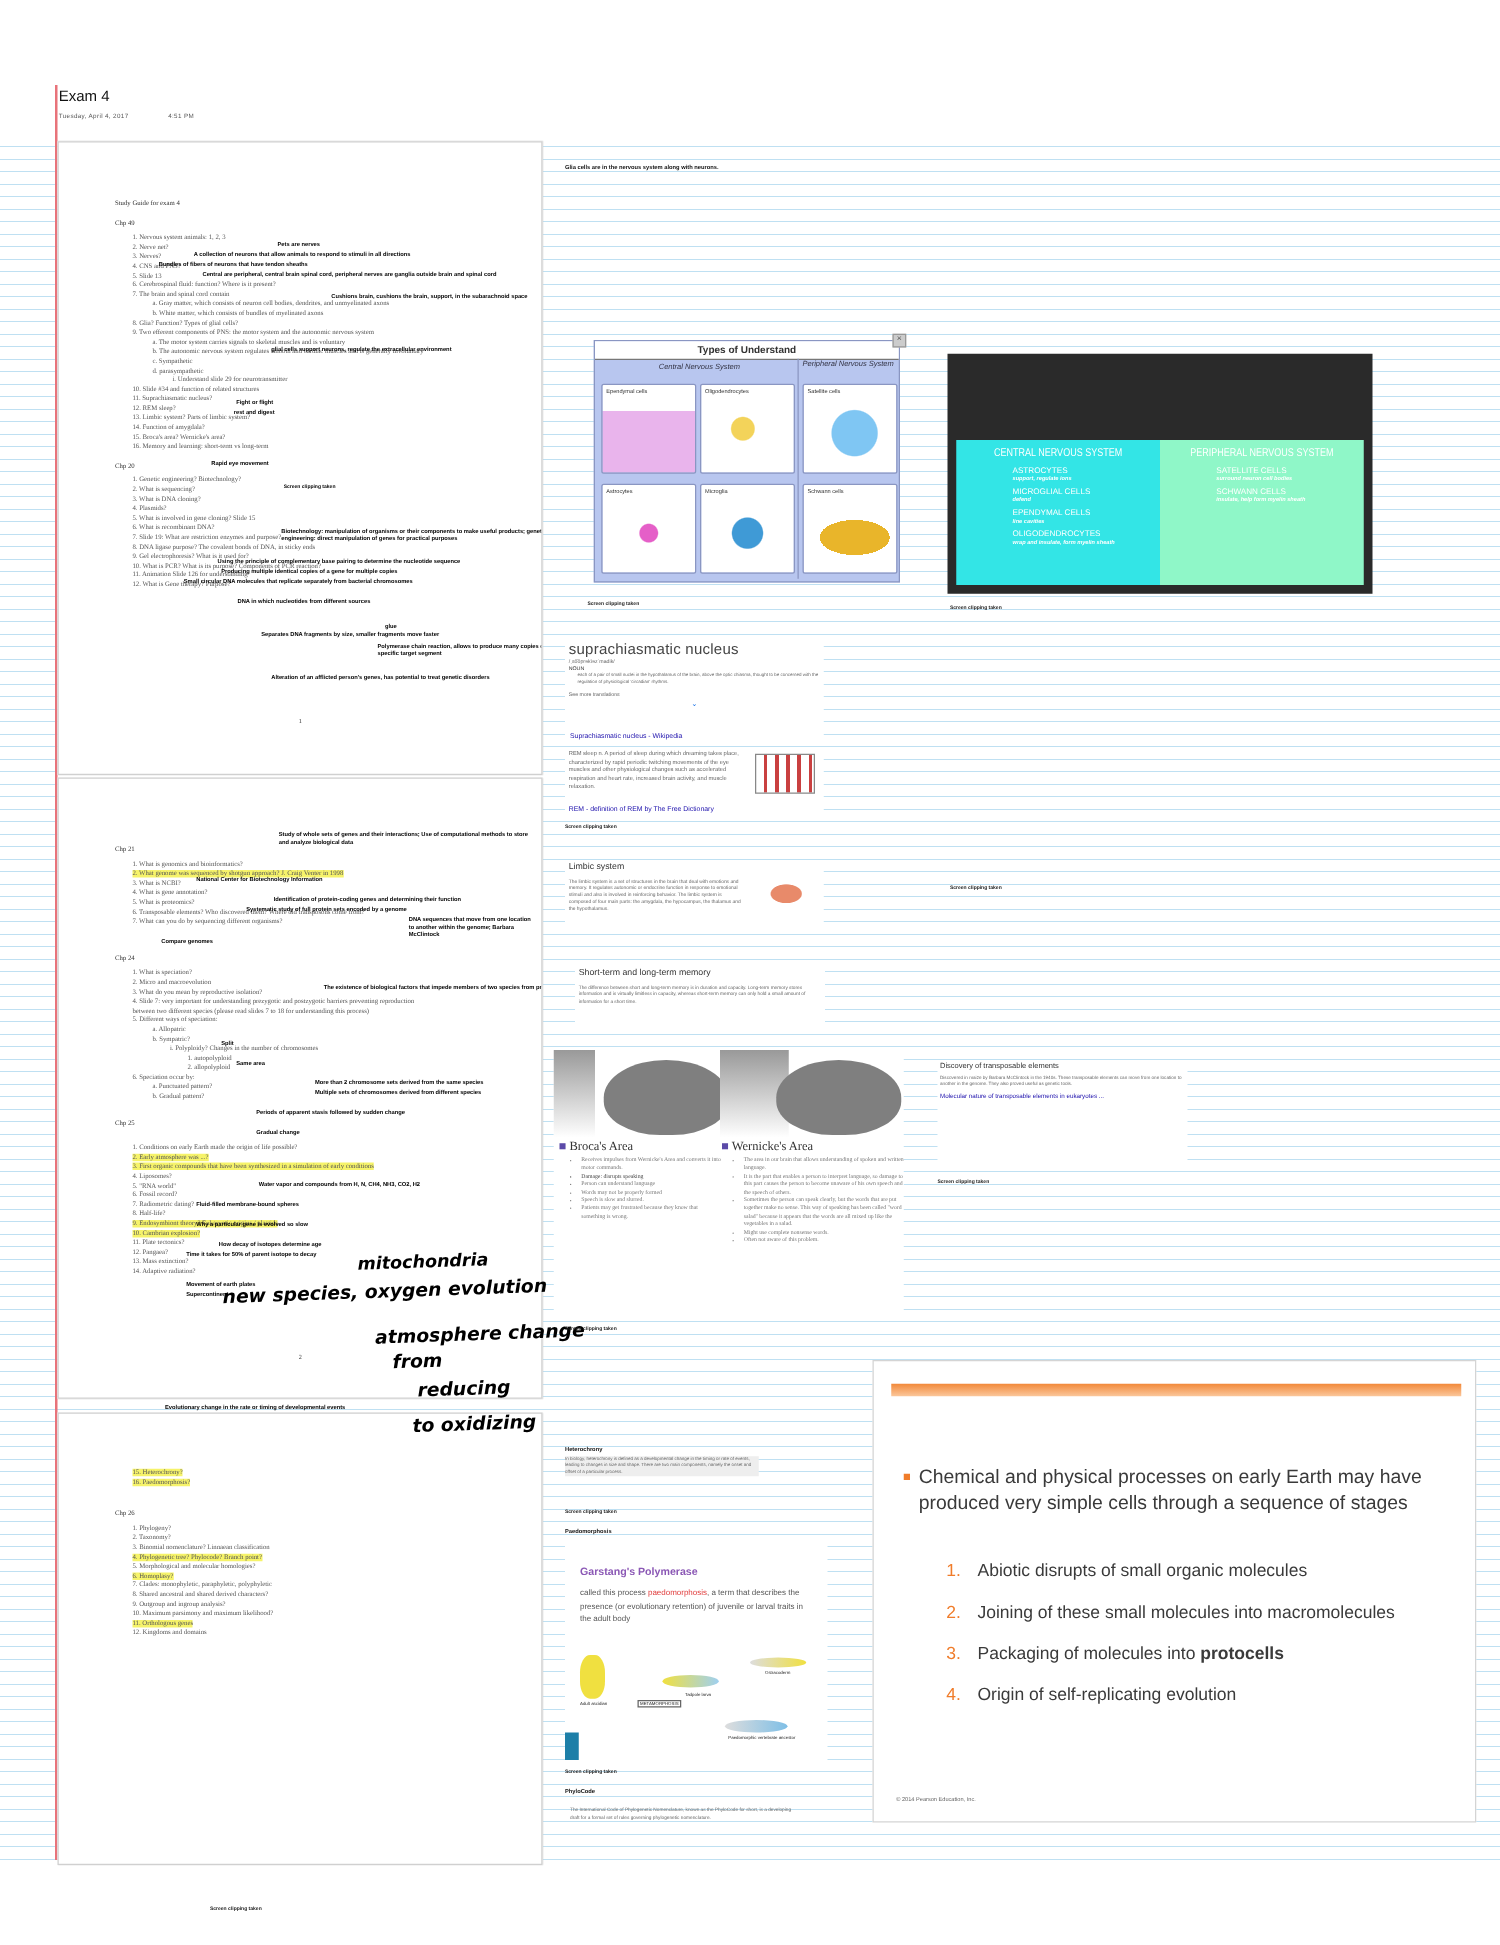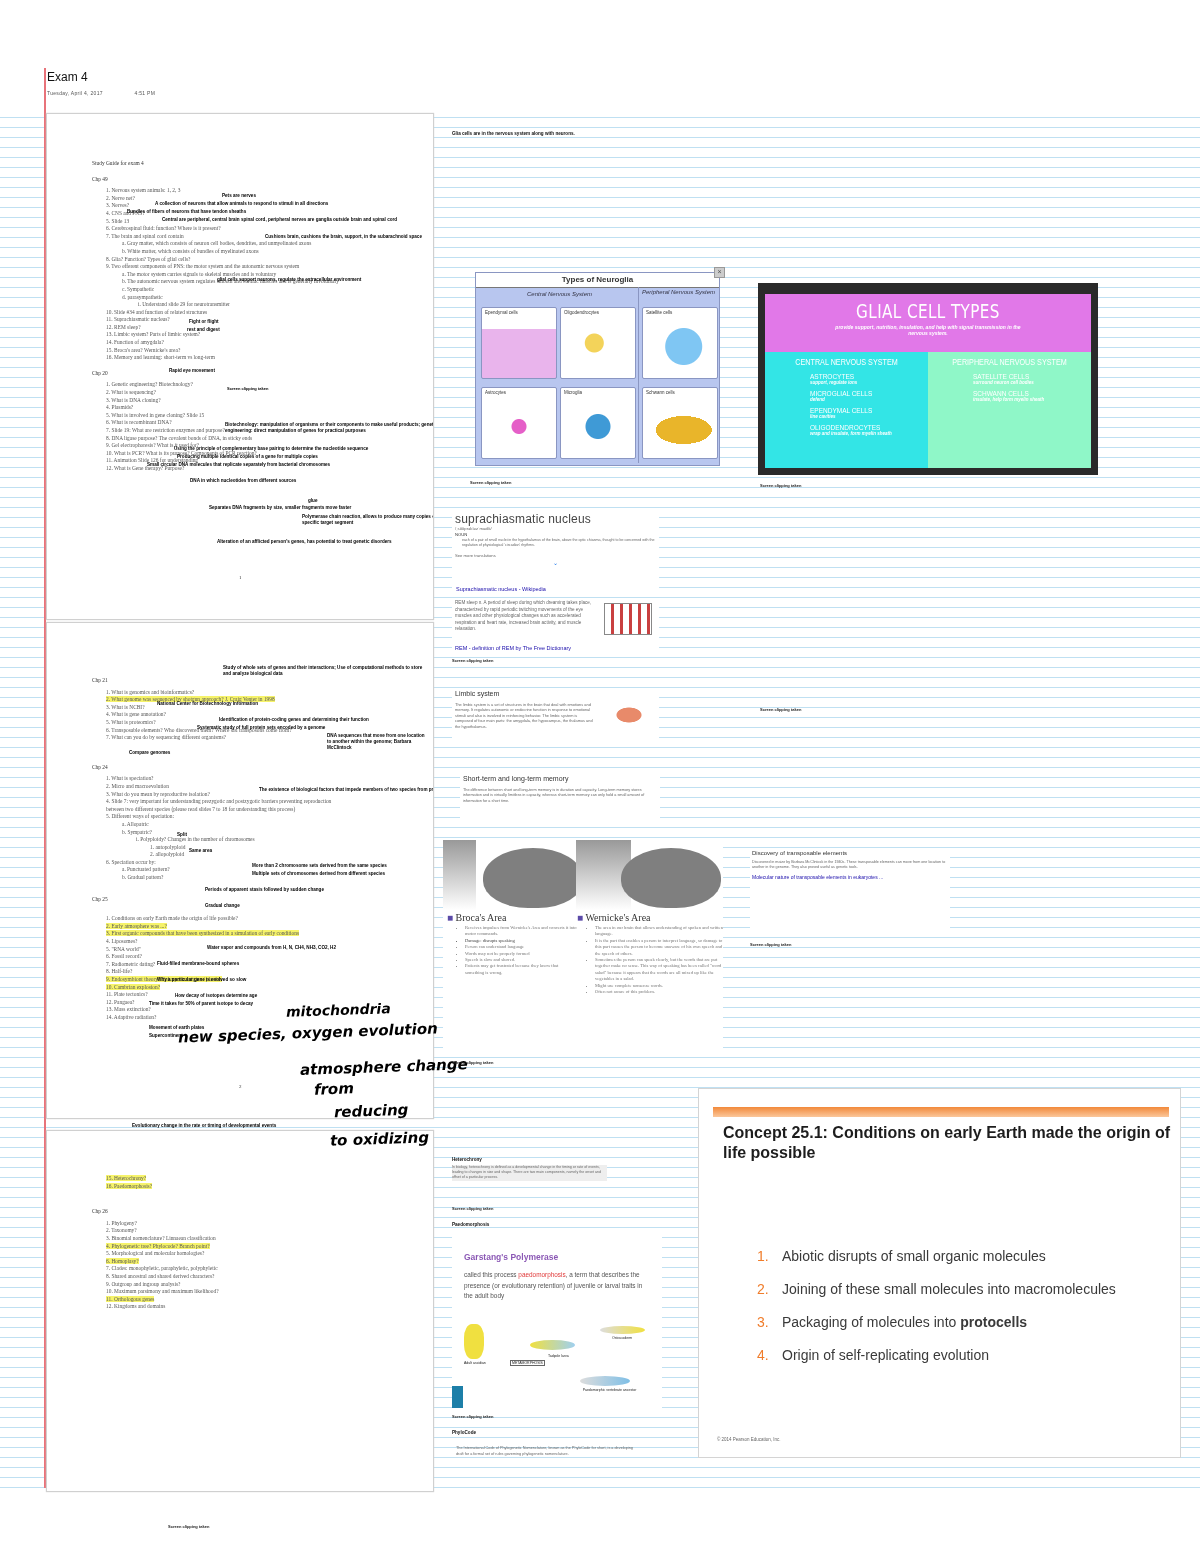--- a/index.html
+++ b/index.html
@@ -258,21 +258,21 @@
 <div class="handwriting" style="left:286px; top:1002px; font-size:14px">mitochondria</div>
 <div class="handwriting" style="left:178px; top:1024px; font-size:15px">new species, oxygen evolution</div>
 <div class="handwriting" style="left:300px; top:1058px; font-size:15px">atmosphere change</div>
 <div class="handwriting" style="left:314px; top:1080px; font-size:15px">from</div>
 <div class="handwriting" style="left:334px; top:1102px; font-size:15px">reducing</div>
 <div class="handwriting" style="left:330px; top:1130px; font-size:15px">to oxidizing</div>
 
 <div class="bold-note" style="left:452px; top:131px">Glia cells are in the nervous system along with neurons.</div>
 
 <div class="neuroglia">
-  <div class="ng-title">Types of Neuroglia</div>
+  <div class="ng-title">Types of Understand</div>
   <div class="ng-col-head" style="left:6px; top:18px; width:155px">Central Nervous System</div>
   <div style="position:absolute; left:162px; top:14px; width:1px; height:176px; background:#8a96c2"></div>
   <div class="ng-col-head" style="left:165px; top:16px; width:75px">Peripheral Nervous System</div>
   <div class="ng-cell" style="left:5px; top:34px; background:linear-gradient(#fff 30%, #e9b4ec 30%)">
       <span>Ependymal cells</span>
     </div>
   <div class="ng-cell" style="left:84px; top:34px; background:radial-gradient(circle at 45% 50%, #f3d35a 0 9px, #fff 10px)">
       <span>Oligodendrocytes</span>
     </div>
   <div class="ng-cell" style="left:166px; top:34px; background:radial-gradient(circle at 55% 55%, #7fc6f3 0 18px, #fff 19px)">
@@ -285,24 +285,20 @@
       <span>Microglia</span>
     </div>
   <div class="ng-cell" style="left:166px; top:114px; background:radial-gradient(ellipse 28px 14px at 55% 60%, #e9b52a 0 100%, #fff 100%)">
       <span>Schwann cells</span>
     </div>
 </div>
 <div class="ng-close">×</div>
 <div class="clip-cap" style="left:470px; top:480px">Screen clipping taken</div>
 
 <div class="glial">
-  <div class="glial-top">
-    <h3>GLIAL CELL TYPES</h3>
-    <p style="width:200px; margin:0 auto">provide support, nutrition, insulation, and help with signal transmission in the nervous system.</p>
-  </div>
   <div class="glial-left glial-col">
     <h4>CENTRAL NERVOUS SYSTEM</h4>
     <div class="glial-item">
         <b>ASTROCYTES</b>
         <i>support, regulate ions</i>
       </div>
     <div class="glial-item">
         <b>MICROGLIAL CELLS</b>
         <i>defend</i>
       </div>
@@ -411,21 +407,21 @@
   <div style="position:absolute; left:160px; top:100px; font-size:3.5px">Ostracoderm</div>
   <div style="position:absolute; left:130px; top:152px; font-size:3.5px; width:55px; text-align:center">Paedomorphic vertebrate ancestor</div>
   <div style="position:absolute; left:0; top:150px; width:11px; height:22px; background:#1d7fa8"></div>
 </div>
 <div class="clip-cap" style="left:452px; top:1414px">Screen clipping taken</div>
 <div class="bold-note" style="left:452px; top:1430px">PhyloCode</div>
 <div class="gtext" style="position:absolute; left:456px; top:1446px; width:185px; font-size:3.8px; line-height:5.6px">The International Code of Phylogenetic Nomenclature, known as the PhyloCode for short, is a developing draft for a formal set of rules governing phylogenetic nomenclature.</div>
 
 <div class="concept">
   <div class="bar"></div>
-  <h2>Concept 25.1: Conditions on early Earth made the origin of life possible</h2>
+  <div class="bullet">Chemical and physical processes on early Earth may have produced very simple cells through a sequence of stages</div>
   <ol>
     <li><span class="n">1.</span><span>Abiotic disrupts of small organic molecules</span></li>
     <li><span class="n">2.</span><span>Joining of these small molecules into macromolecules</span></li>
     <li><span class="n">3.</span><span>Packaging of molecules into </span><b>protocells</b></li>
     <li><span class="n">4.</span><span>Origin of self-replicating evolution</span></li>
   </ol>
   <div class="copy">© 2014 Pearson Education, Inc.</div>
 </div>
 
 <div class="clip-cap" style="left:168px; top:1524px">Screen clipping taken</div>

